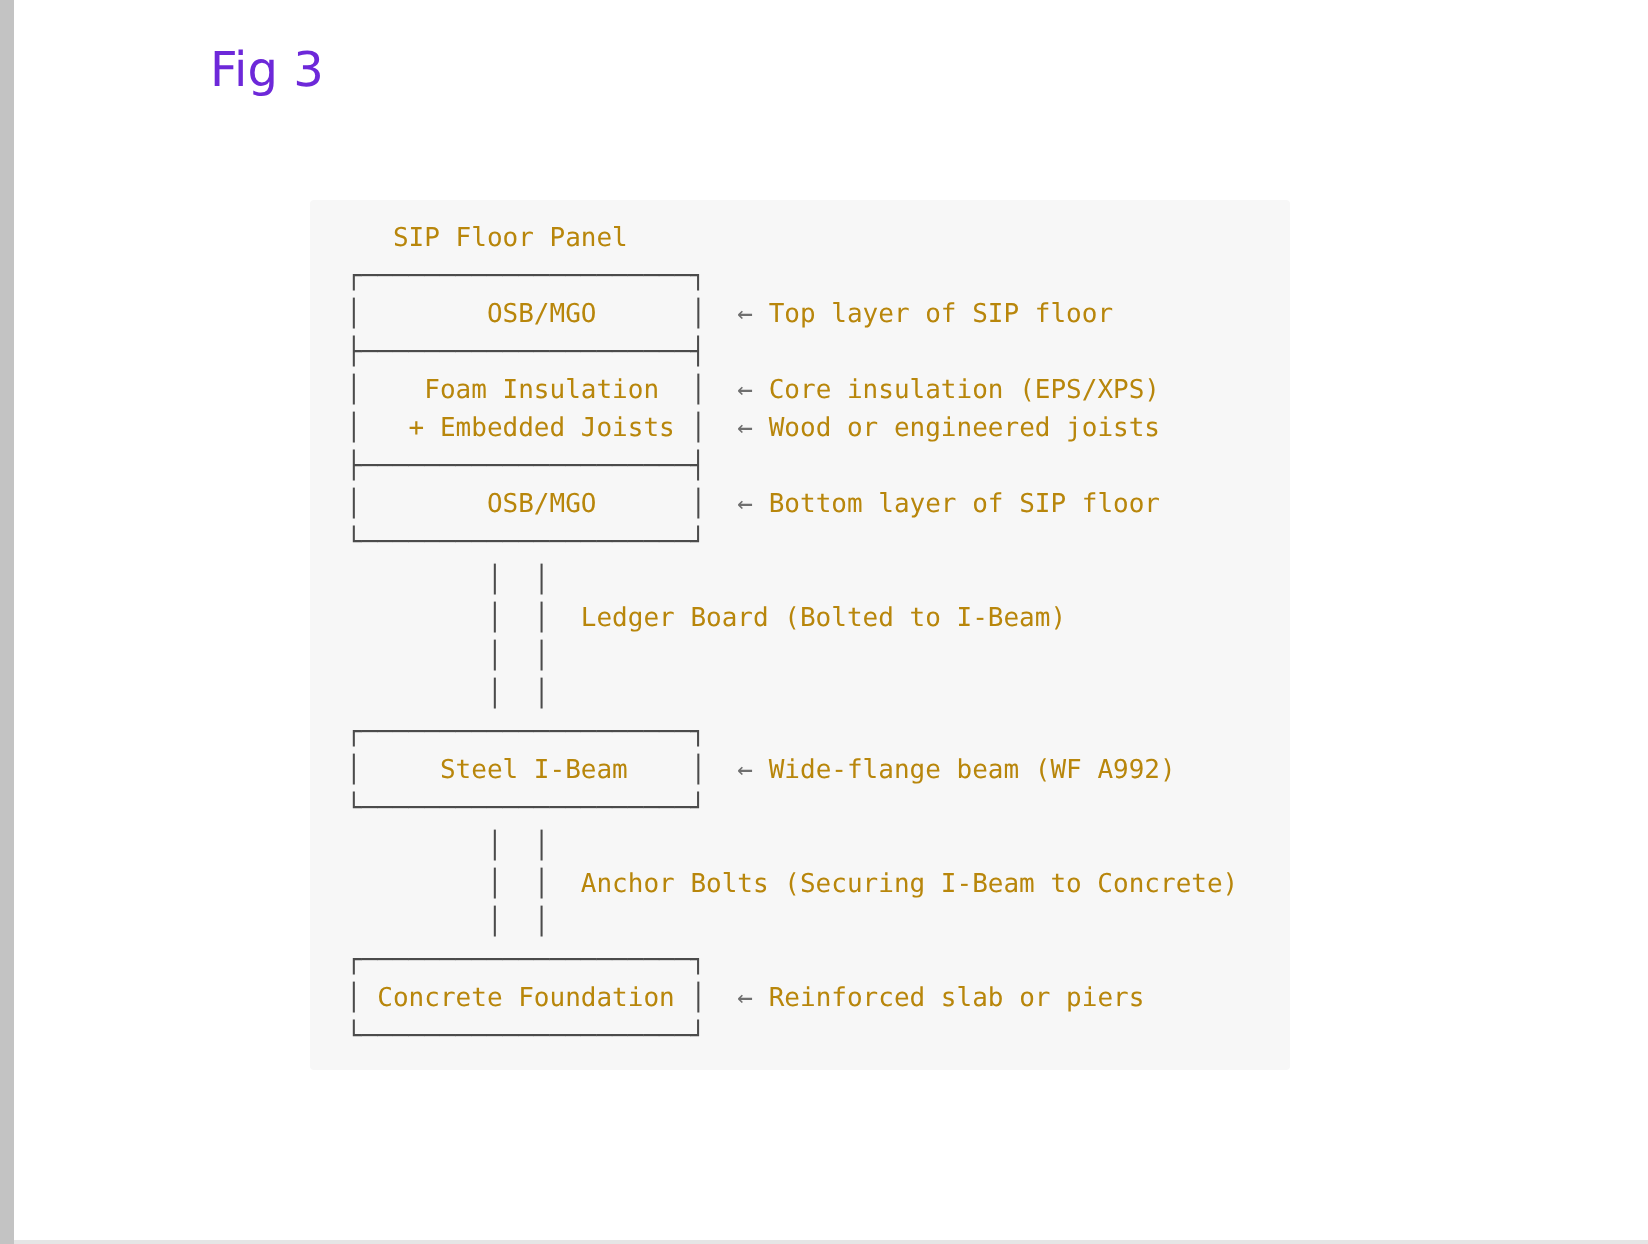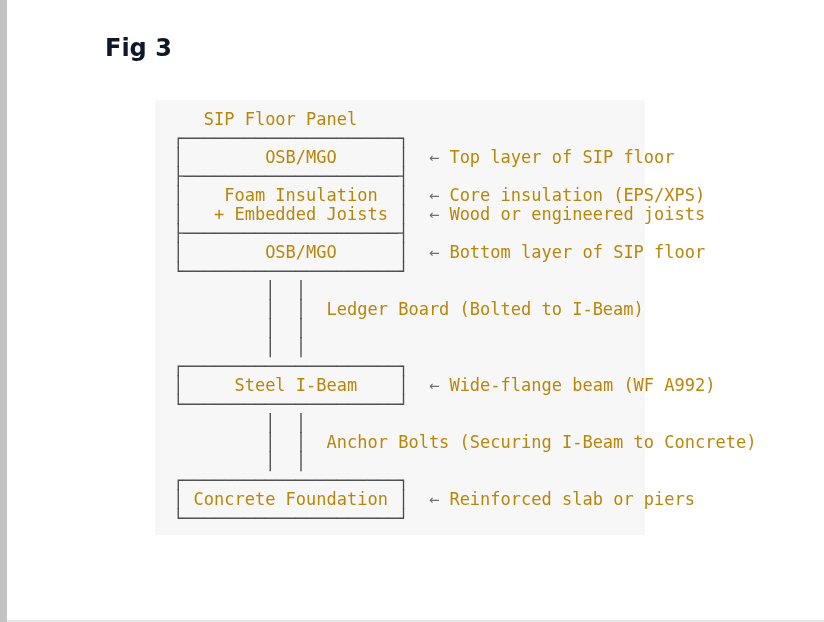--- a/index.html
+++ b/index.html
@@ -14,37 +14,36 @@
     position: absolute; left: 0; top: 0;
     width: 7px; height: 622px;
     background: #c3c3c3;
   }
   .bottom-line {
     position: absolute; left: 7px; right: 0; bottom: 0;
     height: 2px; background: #e5e5e5;
   }
   .fig-title {
     position: absolute; left: 105px; top: 21px;
-    font-size: 24px; line-height: 1.2; font-weight: 700;
-    color: #0f172a;
+    font-size: 24px; line-height: 1.2; font-weight: 400;
+    color: #6d28d9;
     font-family: "DejaVu Sans", sans-serif;
-    margin-top: 13px;
   }
   .code-block {
     position: absolute; left: 155px; top: 100px;
     width: 490px; height: 435px;
     background: #f7f7f7;
     box-sizing: border-box;
     padding: 10px 0 0 18px;
     border-radius: 2px;
   }
   .code-block pre {
     margin: 0;
     font-family: "DejaVu Sans Mono", monospace;
-    font-size: 17px;
+    font-size: 13px;
     line-height: 19px;
     white-space: pre;
   }
   .seg-st { color: #4b4b4b; }  
   .seg-ar { color: #6f6f6f; }  
   .seg-tx { color: #b8860b; }  
 </style>
 </head>
 <body>
 

